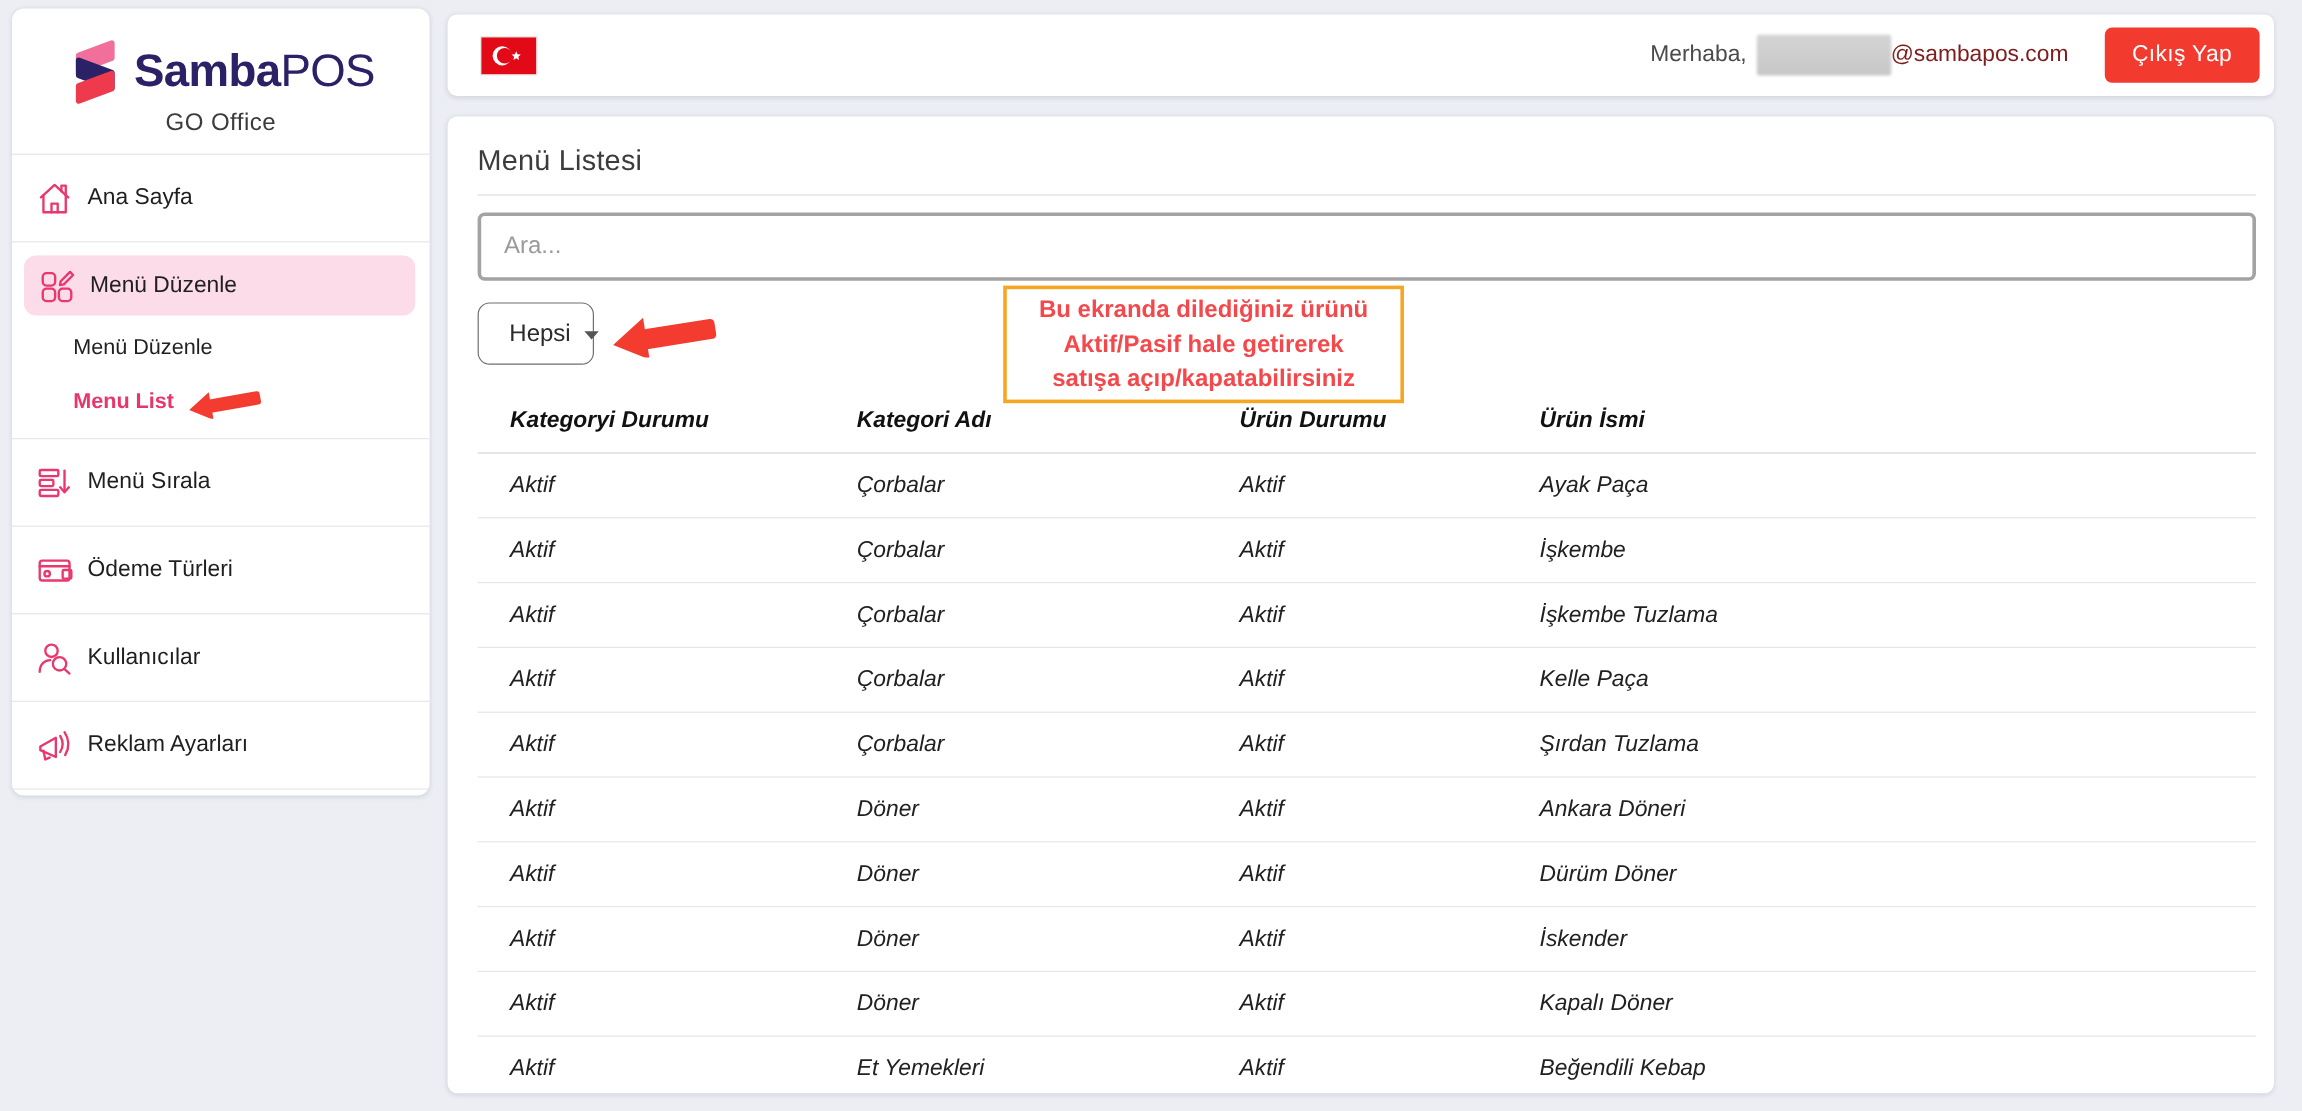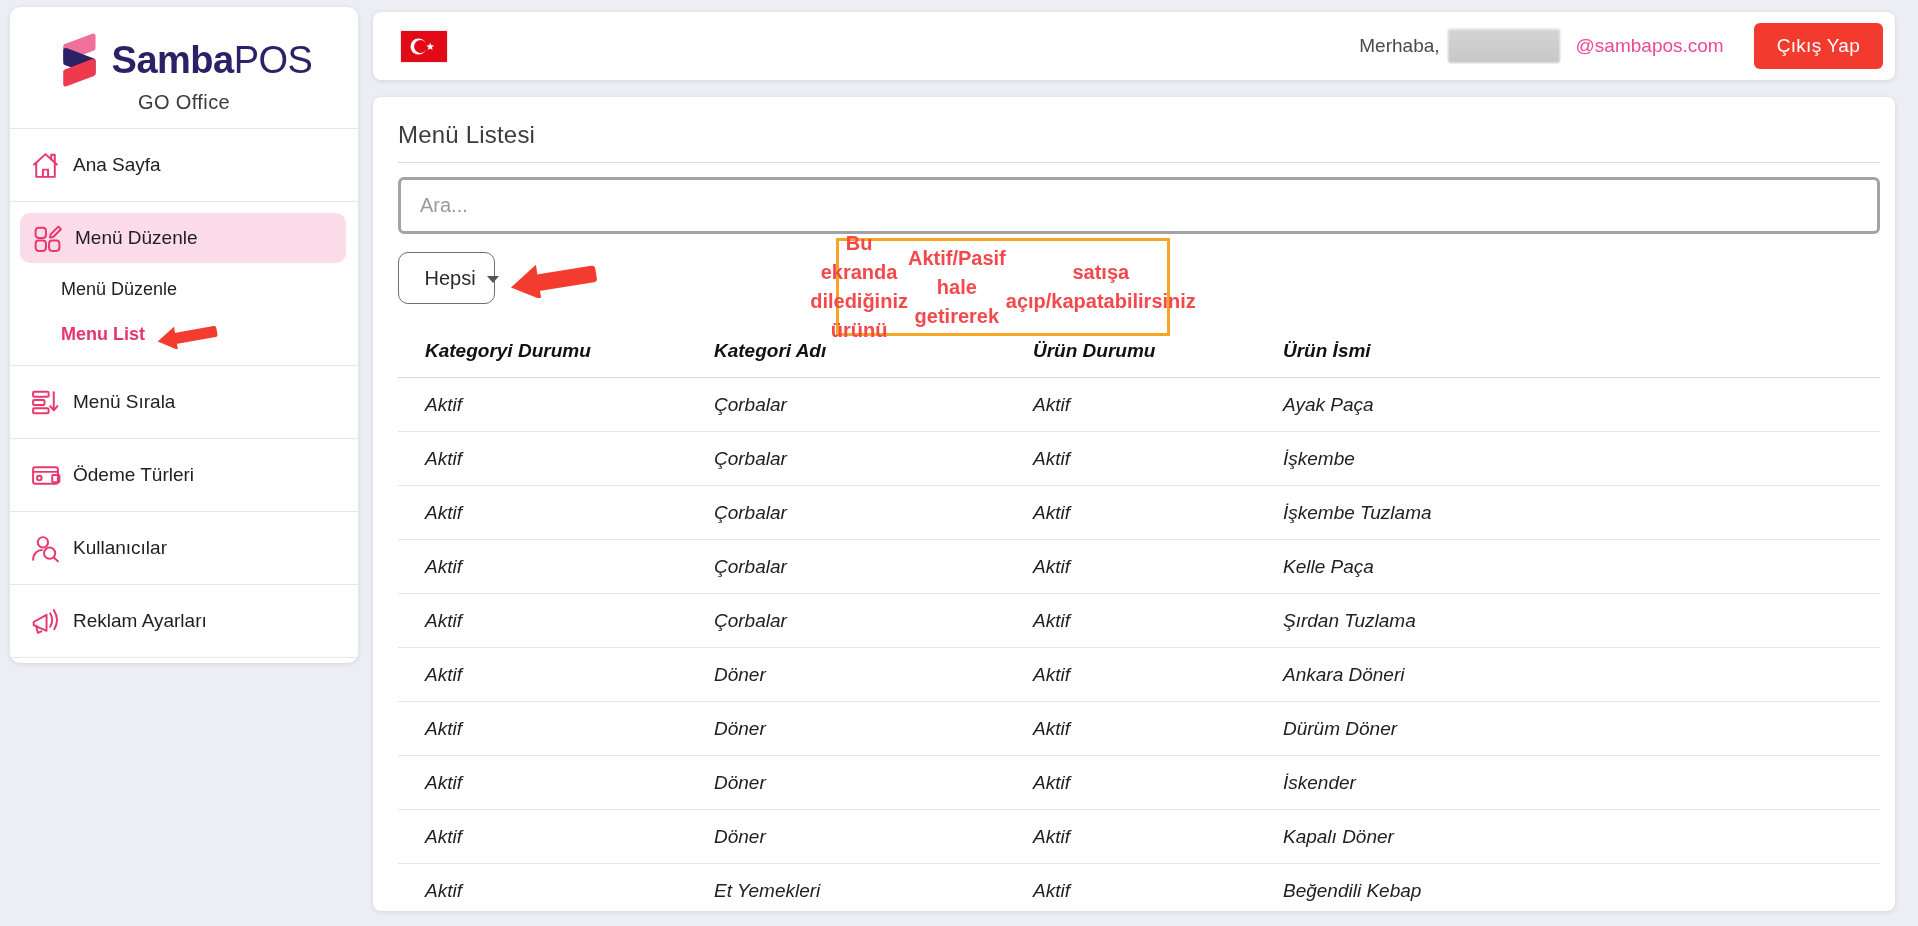--- a/index.html
+++ b/index.html
@@ -36,42 +36,42 @@
                     justify-content:flex-end; padding-right:24px; }
   .collapse-btn { width:32px; height:26px; cursor:pointer; }
 
   
   .topbar { position:absolute; left:373px; top:12px; width:1522px; height:68px;
             display:flex; align-items:center; padding:0 12px 0 28px; border-radius:8px; }
   .flag { width:46px; height:31px; cursor:pointer; box-shadow:0 0 0 1px rgba(0,0,0,.08); }
   .greet-wrap { margin-left:auto; display:flex; align-items:center; font-size:19px; }
   .greet { color:#4a4a4a; margin-right:8px; }
   .blurbox { width:112px; height:34px; background:linear-gradient(#d4d4d4,#c7c7c7); filter:blur(1.3px); border-radius:2px; }
-  .email { color:#ec4899; font-weight:500;padding-left:16px; }
+  .email { color:#7f1d1d; font-weight:500; }
   .logout-btn { margin-left:30px; background:#f23b2e; color:#fff; border:none; border-radius:6px;
                 font-size:19px; font-weight:500; font-family:inherit; padding:12px 23px; cursor:pointer; letter-spacing:.3px; }
 
   
   .content { position:absolute; left:373px; top:97px; width:1522px; height:814px;
              padding:0 15px 0 25px; border-radius:8px; overflow:hidden; }
   .page-title { margin-top:24px; font-size:24px; font-weight:400; color:#3c3c3c; letter-spacing:.2px; }
   .title-divider { margin-top:13px; border-top:1px solid #dddddd; }
   .search-input { margin-top:14px; width:100%; height:57px; border:3px solid #a3a3a3; border-radius:6px;
                   font-size:20px; font-family:inherit; color:#333; padding:0 19px; outline:none; }
   .search-input::placeholder { color:#9a9a9a; }
   .filter-row { margin-top:18px; height:52px; position:relative; }
   .filter-btn { display:inline-flex; align-items:center; gap:11px; width:97px; height:52px; justify-content:center;
                 background:#fff; border:1.5px solid #6f6f6f; border-radius:10px; font-size:20px; color:#2b2b2b;
                 font-family:inherit; cursor:pointer;padding-left:30px; }
   .caret { width:0; height:0; border-left:6px solid transparent; border-right:6px solid transparent;
            border-top:7px solid #555; margin-top:2px; }
   .arrow-hepsi { position:absolute; left:112px; top:6px; width:88px; height:40px; }
 
   .annotation { position:absolute; left:463px; top:141px; width:334px; height:98px; background:#fff;
-                border:3px solid #f5a623; z-index:3; display:flex; align-items:center;
+                border:3px solid #f5a623; z-index:3; display:flex; flex-direction:column; align-items:center;
                 justify-content:center; font-size:20px; font-weight:700; color:#f4494c; line-height:29px; text-align:center; }
 
   .table { margin-top:20px;font-style:italic; }
   .thead, .trow { display:grid; grid-template-columns:289px 319px 250px 1fr; align-items:center; height:54px; }
   .thead > div, .trow > div { padding-left:27px; }
   .thead { font-weight:700; font-size:19px; color:#111; border-bottom:1px solid #d8d8d8; }
   .trow { font-size:19px; color:#212121; border-bottom:1px solid #e6e6e6; cursor:pointer; }
   .trow:last-child { border-bottom:none; }
 
   .ico { stroke:#e8386d; fill:none; stroke-width:1.9; stroke-linecap:round; stroke-linejoin:round; }

